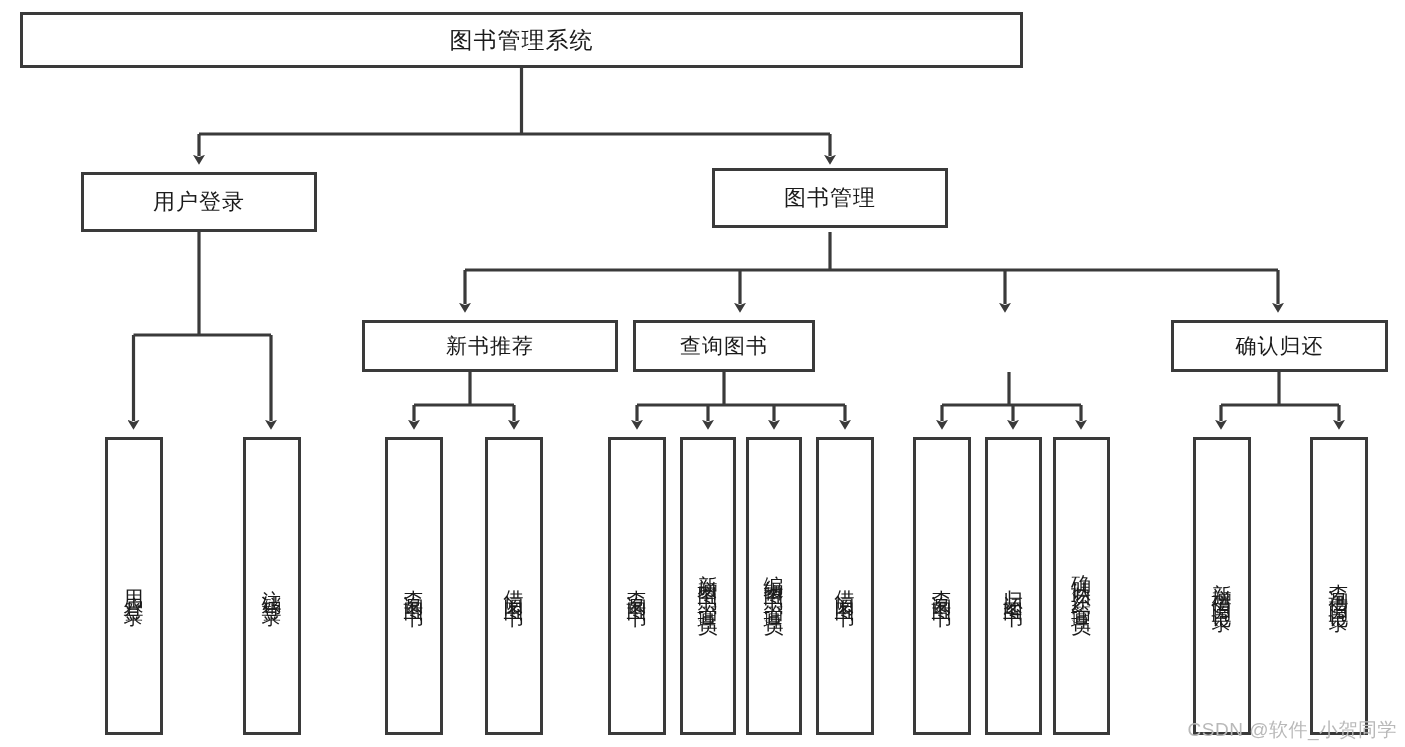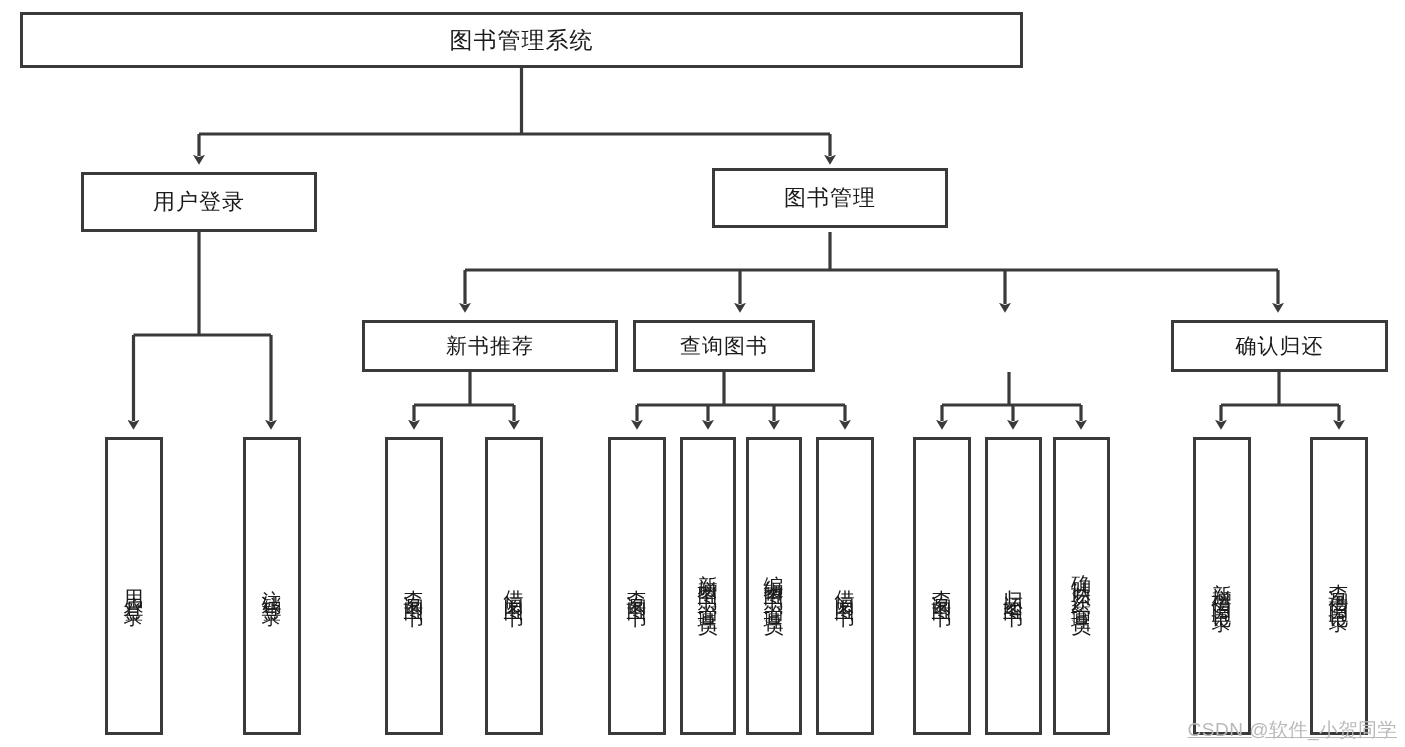--- a/index.html
+++ b/index.html
@@ -65,21 +65,20 @@
   }
   .watermark {
     position: absolute;
     right: 8px;
     bottom: 4px;
     font-size: 19px;
     color: #b9b9b9;
     letter-spacing: 0.5px;
     z-index: 5;
     white-space: nowrap;
-    text-decoration: underline;
   }
 </style>
 </head>
 <body>
 
 <div id="canvas">
 
   <svg id="edges" viewBox="0 0 1405 747" width="1405" height="747">
     <defs>
       <marker id="arrow" markerWidth="10" markerHeight="12" refX="1.2" refY="6" orient="auto" markerUnits="userSpaceOnUse">

